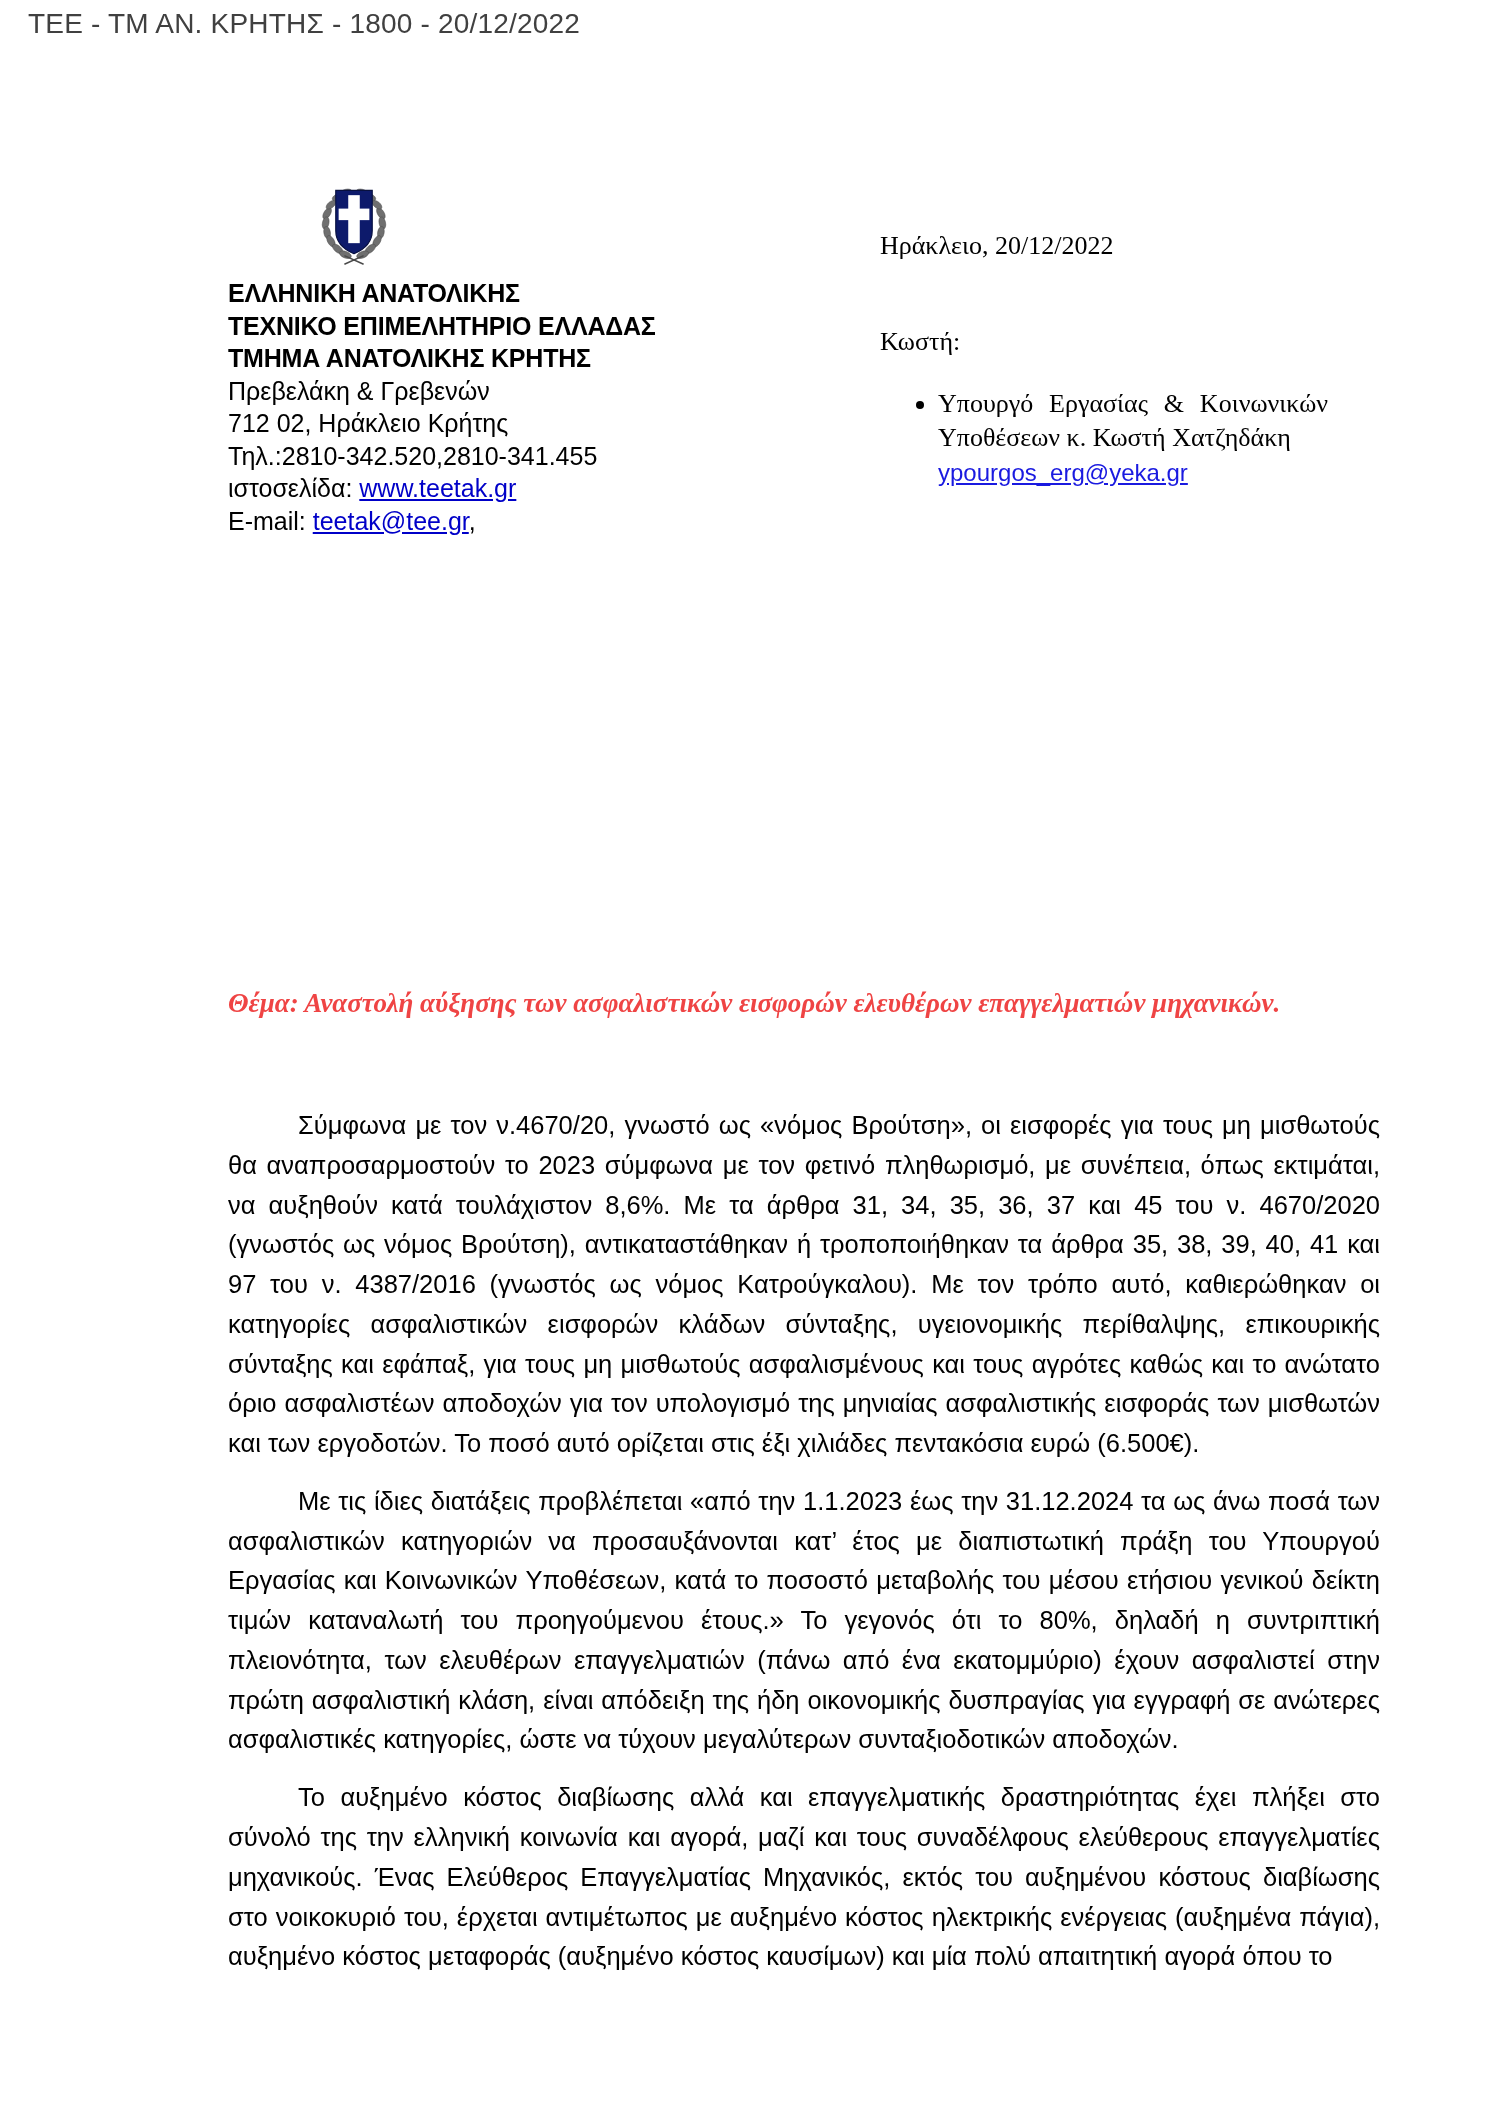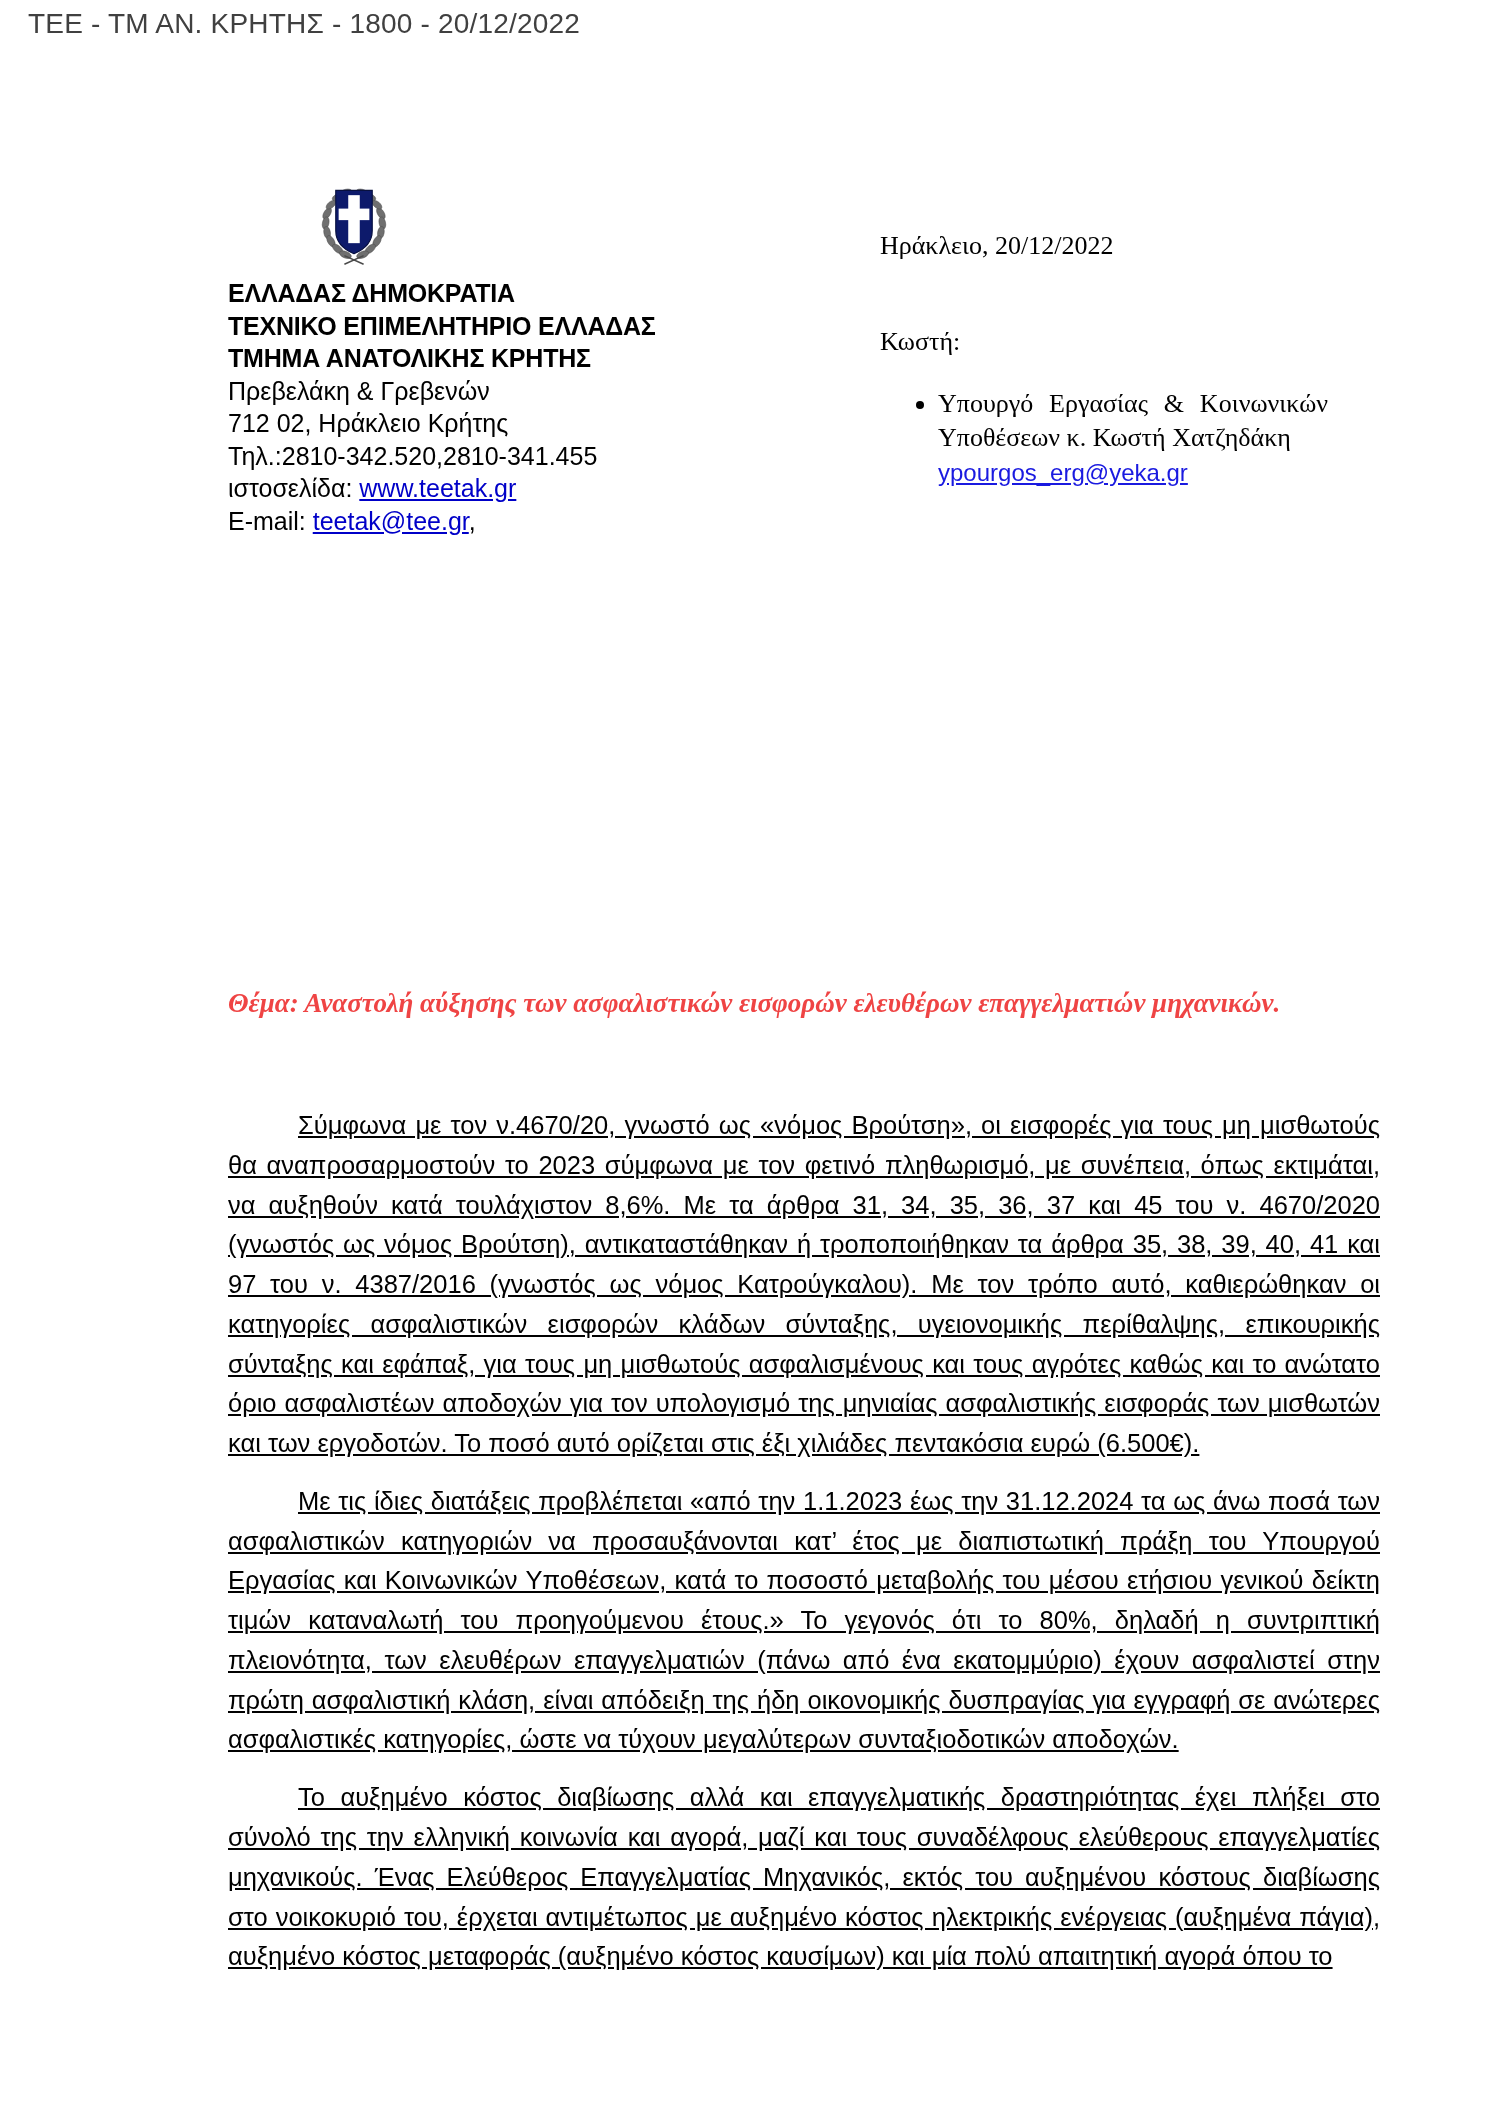--- a/index.html
+++ b/index.html
@@ -154,21 +154,20 @@
     color: #000;
   }
   .salutation {
     margin: 0 0 42px 0;
   }
   .body-block p.para {
     margin: 0 0 18px 0;
     text-align: justify;
     text-indent: 70px;
     hyphens: none;
-    text-decoration: underline;
   }
   .body-block p.para:last-child {
     margin-bottom: 0;
   }
 </style>
 </head>
 <body>
 
 <div class="stamp-line">ΤΕΕ - ΤΜ ΑΝ. ΚΡΗΤΗΣ - 1800 - 20/12/2022</div>
 
@@ -209,21 +208,21 @@
           </g>
 
           <path d="M31 16 H69 V58 Q69 74 50 82 Q31 74 31 58 Z" fill="#0d1a6b" stroke="#08103f" stroke-width="1.2"></path>
 
           <rect x="44" y="21" width="12" height="50" fill="#ffffff"></rect>
           <rect x="34" y="35" width="32" height="12" fill="#ffffff"></rect>
         </svg>
       </div>
 
       <div class="org-block">
-        <div class="row strong">ΕΛΛΑΔΑΣ ΔΗΜΟΚΡΑΤΙΑ</div>
+        <div class="row strong">ΕΛΛΗΝΙΚΗ ΑΝΑΤΟΛΙΚΗΣ</div>
         <div class="row strong">ΤΕΧΝΙΚΟ ΕΠΙΜΕΛΗΤΗΡΙΟ ΕΛΛΑΔΑΣ</div>
         <div class="row strong">ΤΜΗΜΑ ΑΝΑΤΟΛΙΚΗΣ ΚΡΗΤΗΣ</div>
         <div class="row plain">Πρεβελάκη &amp; Γρεβενών</div>
         <div class="row plain">712 02, Ηράκλειο Κρήτης</div>
         <div class="row plain">Τηλ.:2810-342.520,2810-341.455</div>
         <div class="row plain"><span>ιστοσελίδα: </span><a class="link" href="#">www.teetak.gr</a></div>
         <div class="row plain"><span>E-mail: </span><a class="link" href="#">teetak@tee.gr</a><span>,</span></div>
       </div>
 
     </div>

